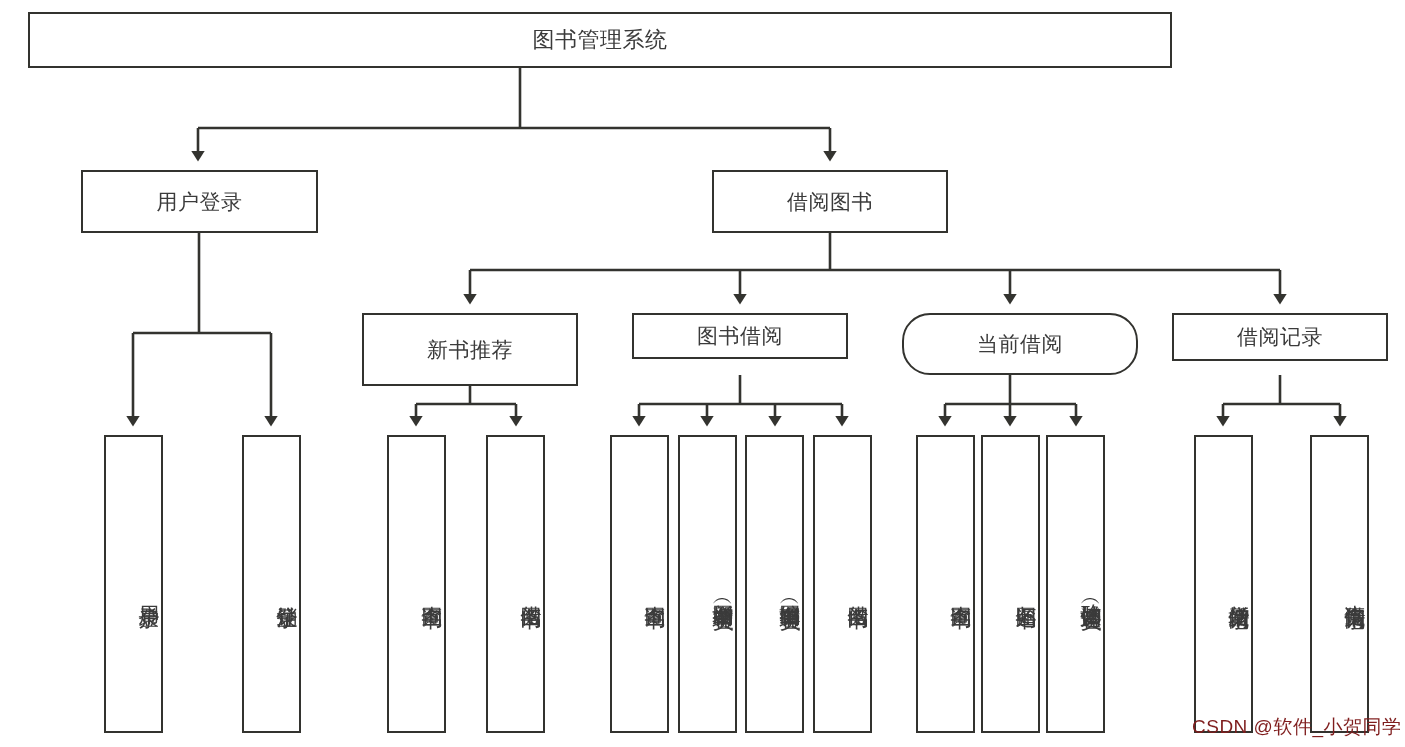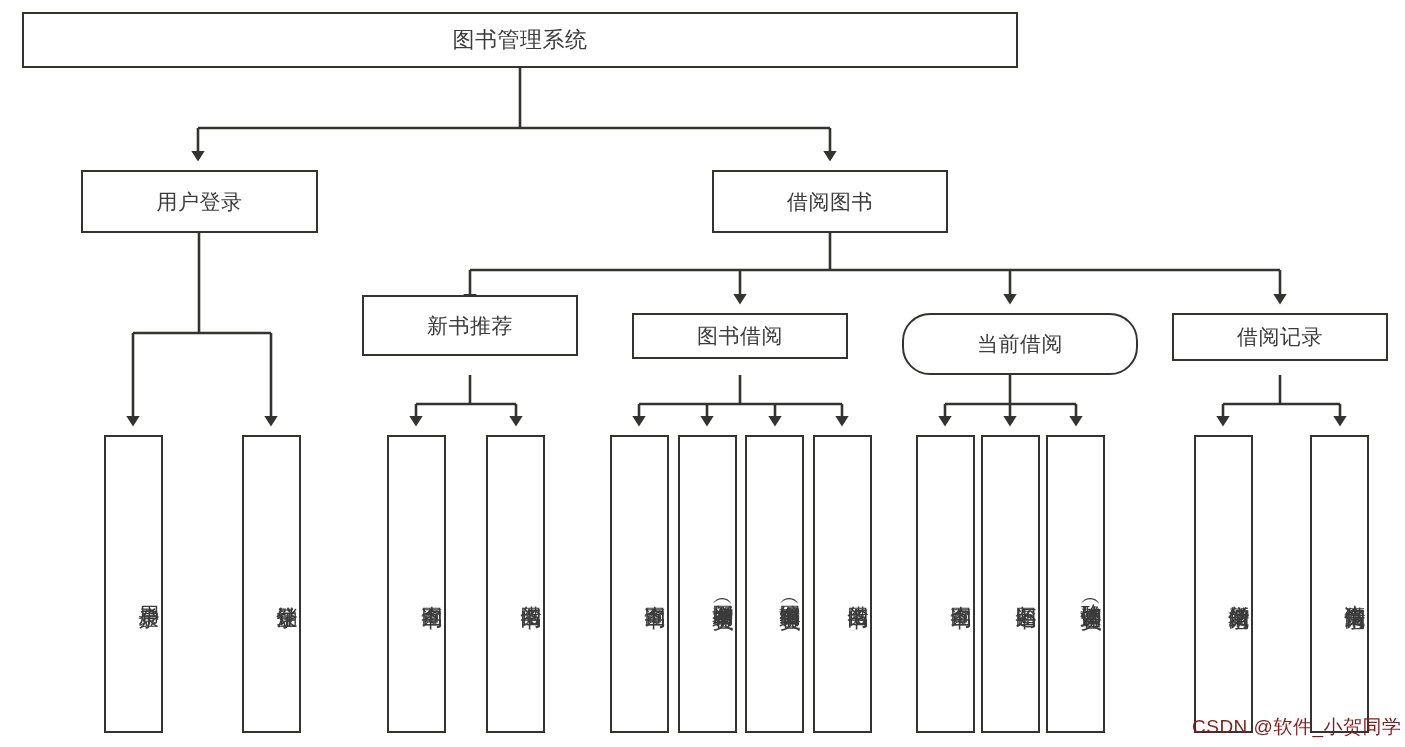--- a/index.html
+++ b/index.html
@@ -114,32 +114,32 @@
       <path d="M1010,404 L1010,417" marker-end="url(#arrow)"></path>
       <path d="M1076,404 L1076,417" marker-end="url(#arrow)"></path>
 
       <path d="M1280,375 L1280,404"></path>
       <path d="M1223,404 L1340,404"></path>
       <path d="M1223,404 L1223,417" marker-end="url(#arrow)"></path>
       <path d="M1340,404 L1340,417" marker-end="url(#arrow)"></path>
     </g>
   </svg>
 
-  <div class="node horiz root" style="left:22px; top:12px; width:996px; height:56px;">
+  <div class="node horiz root" style="left:28px; top:12px; width:1144px; height:56px;">
     <span>图书管理系统</span>
   </div>
 
   <div class="node horiz" style="left:81px; top:170px; width:237px; height:63px;">
     <span>用户登录</span>
   </div>
   <div class="node horiz" style="left:712px; top:170px; width:236px; height:63px;">
     <span>借阅图书</span>
   </div>
 
-  <div class="node horiz" style="left:362px; top:295px; width:216px; height:61px;">
+  <div class="node horiz" style="left:362px; top:313px; width:216px; height:73px;">
     <span>新书推荐</span>
   </div>
   <div class="node horiz" style="left:632px; top:313px; width:216px; height:46px;">
     <span>图书借阅</span>
   </div>
   <div class="node horiz" style="left:902px; top:313px; width:236px; height:62px;border-radius:28px;">
     <span>当前借阅</span>
   </div>
   <div class="node horiz" style="left:1172px; top:313px; width:216px; height:48px;">
     <span>借阅记录</span>

